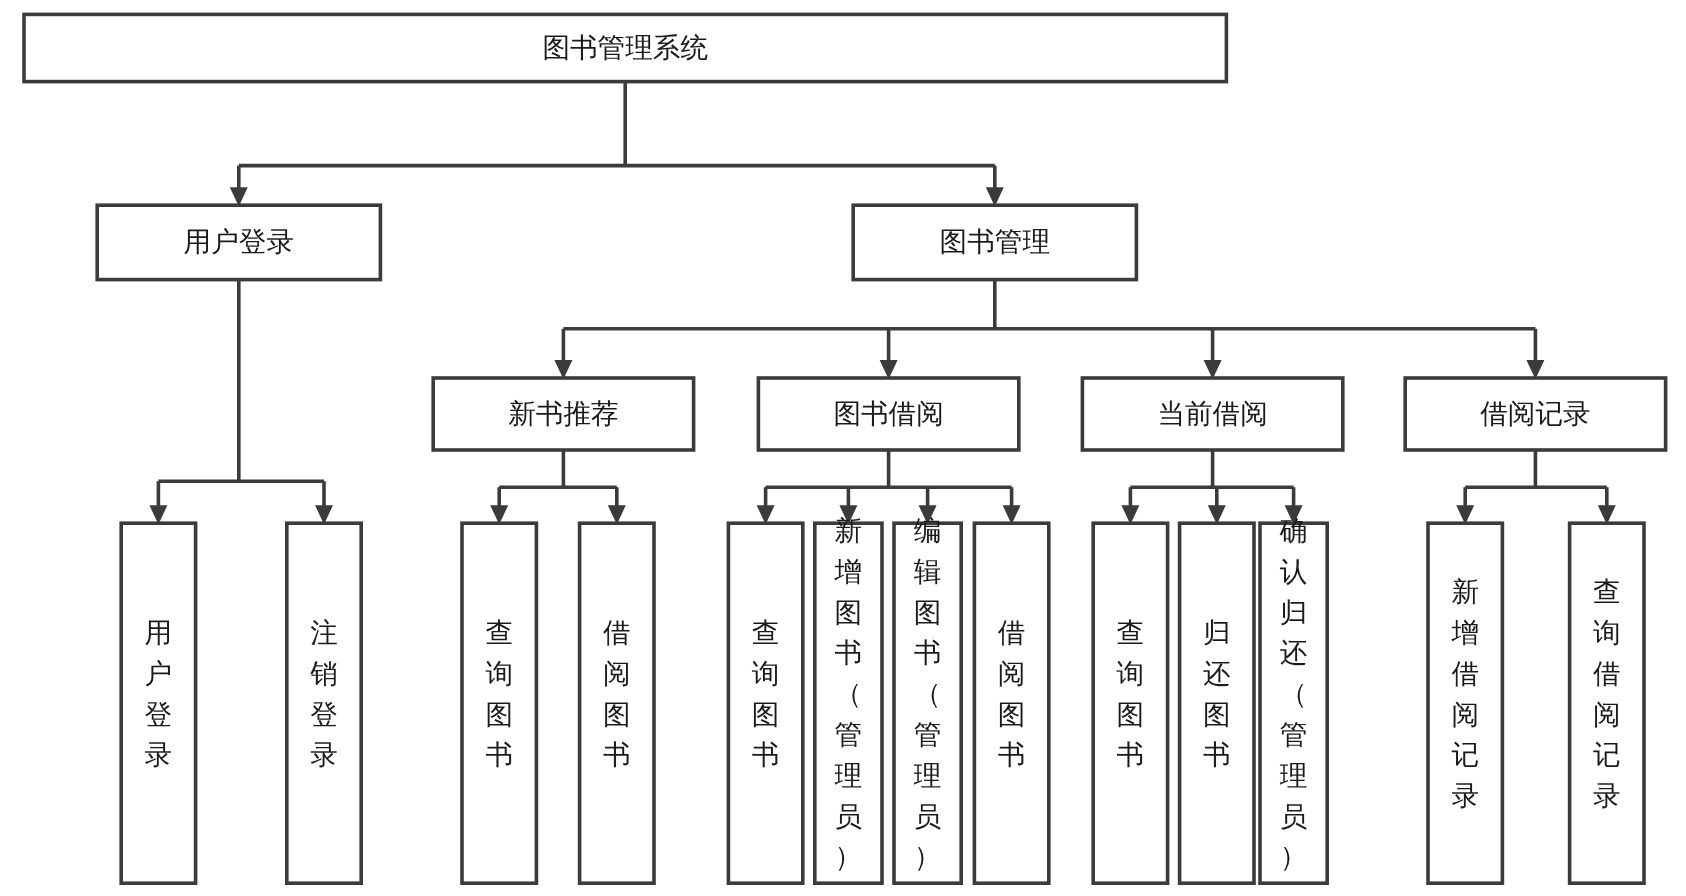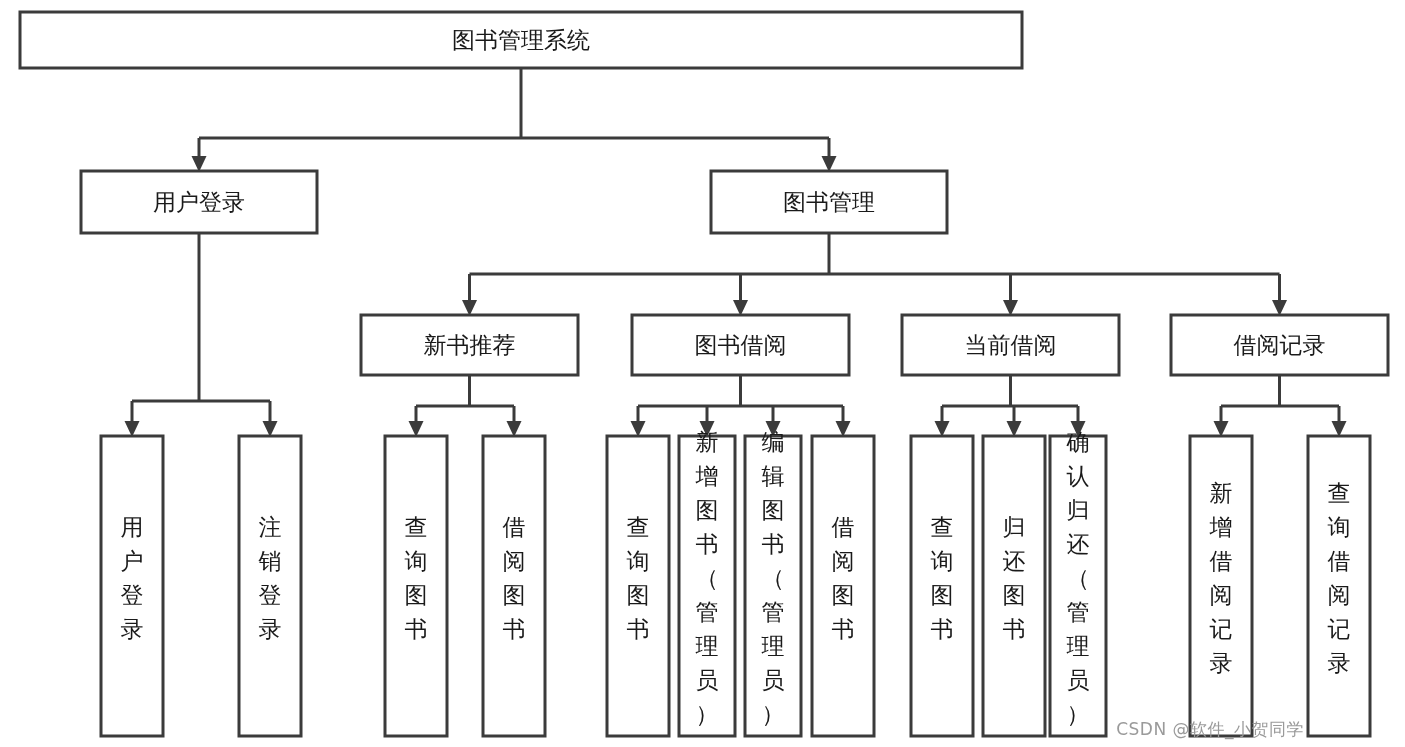--- a/index.html
+++ b/index.html
@@ -203,14 +203,13 @@
         <g>
           <rect x="1190" y="436" width="62" height="300" class="node-box"></rect>
           <text x="1221" y="501" class="node-label-vertical"><tspan x="1221" dy="0">新</tspan><tspan x="1221" dy="34">增</tspan><tspan x="1221" dy="34">借</tspan><tspan x="1221" dy="34">阅</tspan><tspan x="1221" dy="34">记</tspan><tspan x="1221" dy="34">录</tspan></text>
         </g>
         <g>
           <rect x="1308" y="436" width="62" height="300" class="node-box"></rect>
           <text x="1339" y="501" class="node-label-vertical"><tspan x="1339" dy="0">查</tspan><tspan x="1339" dy="34">询</tspan><tspan x="1339" dy="34">借</tspan><tspan x="1339" dy="34">阅</tspan><tspan x="1339" dy="34">记</tspan><tspan x="1339" dy="34">录</tspan></text>
         </g>
       </g>
   </svg>
-  <div class="watermark-text">CSDN @软件_小贺同学</div>
 </div>
 
 </body></html>

